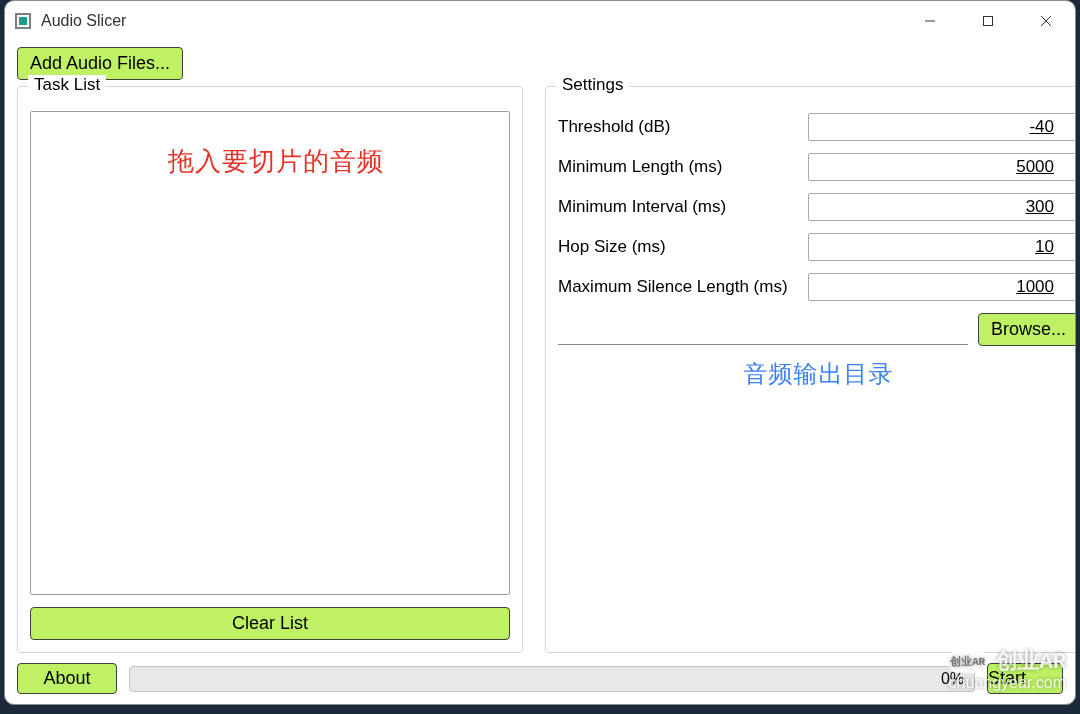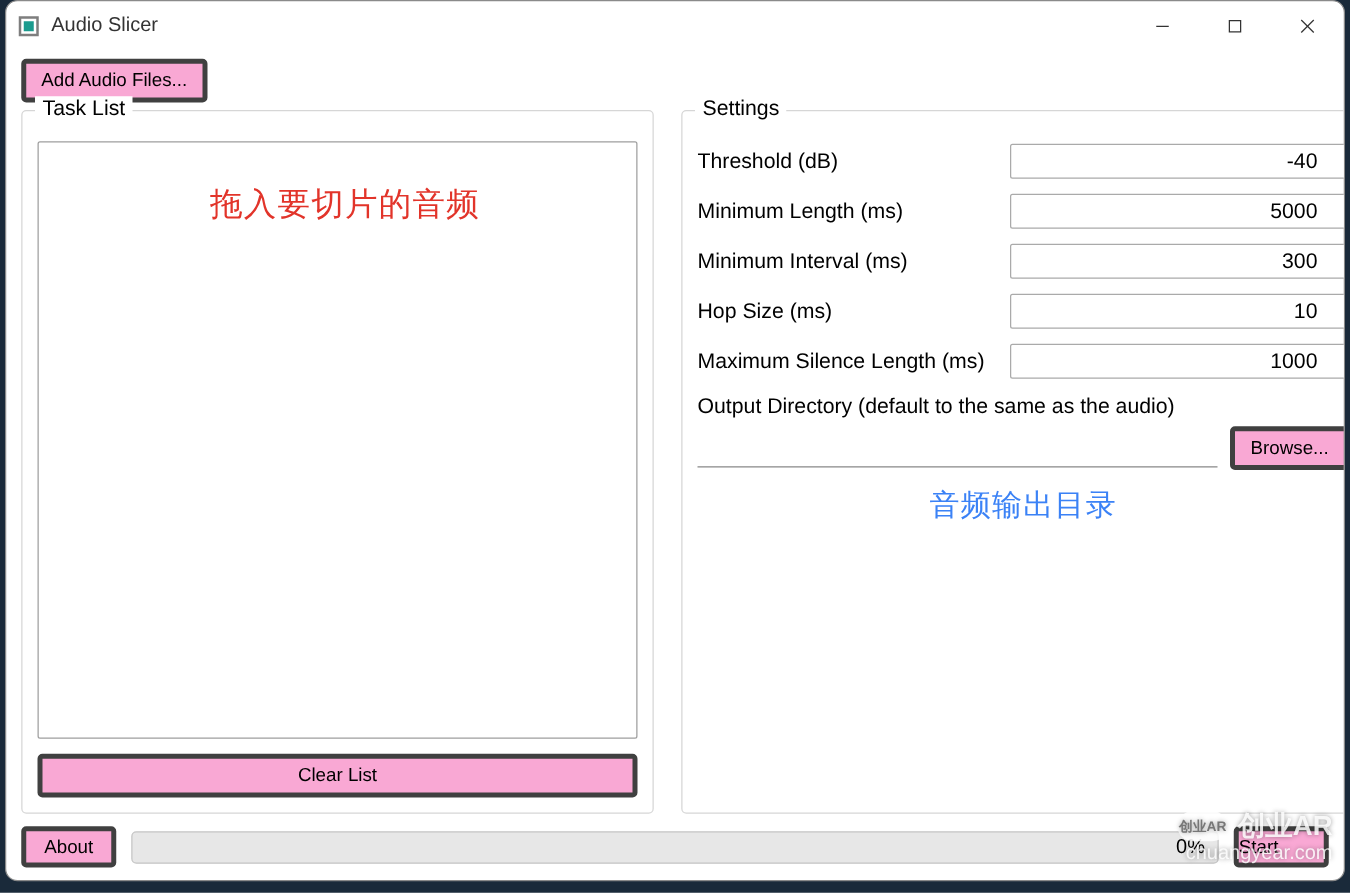--- a/index.html
+++ b/index.html
@@ -51,25 +51,25 @@
 
   
   .content {
     flex: 1;
     display: flex;
     flex-direction: column;
     padding: 6px 12px 10px 12px;
   }
   .toolbar-row { margin-bottom: 6px; }
   .btn {
-    background: #f9a8d4;
-    border: 4px solid #404040;
+    background: #bef264;
+    border: 1px solid #404040;
     border-radius: 4px;
     padding: 5px 12px;
-    font-size: 15px;
+    font-size: 18px;
     color: #000;
     cursor: pointer;
     display: inline-block;
   }
 
   .main-columns {
     flex: 1;
     display: flex;
     gap: 22px;
     min-height: 0;
@@ -126,20 +126,21 @@
   .srow input[type=text] {
     flex: 1;
     height: 28px;
     border: 1px solid #aaa;
     border-radius: 2px;
     padding: 0 24px;
     text-align: right;
     font-size: 17px;
     color: #000;
     background: #fff;
+    text-decoration: underline;
   }
   .outdir-label { margin-top: 4px; margin-bottom: 6px; color:#000; font-size:17px; }
   .outdir-row { display: flex; gap: 10px; align-items: center; justify-content: center; }
   .outdir-row input[type=text] {
     flex: 1;
     height: 30px;
     border: none;
     border-bottom: 1px solid #888;
     font-size: 17px;
     padding: 0 4px;
@@ -153,21 +154,21 @@
     letter-spacing: 1px;
   }
 
   
   .footer {
     display: flex;
     align-items: center;
     gap: 12px;
     margin-top: 10px;
   }
-  .footer .about-btn { width: 76px; text-align: center; padding:4px 0;}
+  .footer .about-btn { width: 100px; text-align: center; padding:4px 0;}
   .progress-wrap {
     flex: 1;
     height: 26px;
     background: #e7e7e7;
     border: 1px solid #c4c4c4;
     border-radius: 4px;
     position: relative;
   }
   .progress-text {
     position: absolute;
@@ -184,20 +185,21 @@
     text-align: right;
     color: rgba(255,255,255,0.85);
     pointer-events: none;
     z-index: 50;
   }
   .watermark .row1 {
     display: flex; align-items: center; justify-content: flex-end;
     gap: 8px;
     font-size: 22px; font-weight: 600;
     text-shadow: 0 0 4px rgba(0,0,0,0.4);
+    font-family: Liberation Mono, monospace;
   }
   .watermark .cloud {
     width: 40px; height: 24px;
     background: rgba(255,255,255,0.85);
     border-radius: 14px;
     position: relative;
     display: inline-flex; align-items:center; justify-content:center;
     font-size: 11px; font-weight:700; color: #777;
   }
   .watermark .row2 {
@@ -273,21 +275,20 @@
           <div class="srow">
             <label>Hop Size (ms)</label>
             <input type="text" value="10" style="">
           </div>
 
           <div class="srow">
             <label>Maximum Silence Length (ms)</label>
             <input type="text" value="1000" style="">
           </div>
 
-          <div class="outdir-label">Output Directory (default to the same as the audio)</div>
           <div class="outdir-row">
             <input type="text" value="" style="">
             <button class="btn">Browse...</button>
           </div>
           <div class="outdir-hint">音频输出目录</div>
 
         </div>
       </div>
 
     </div>

